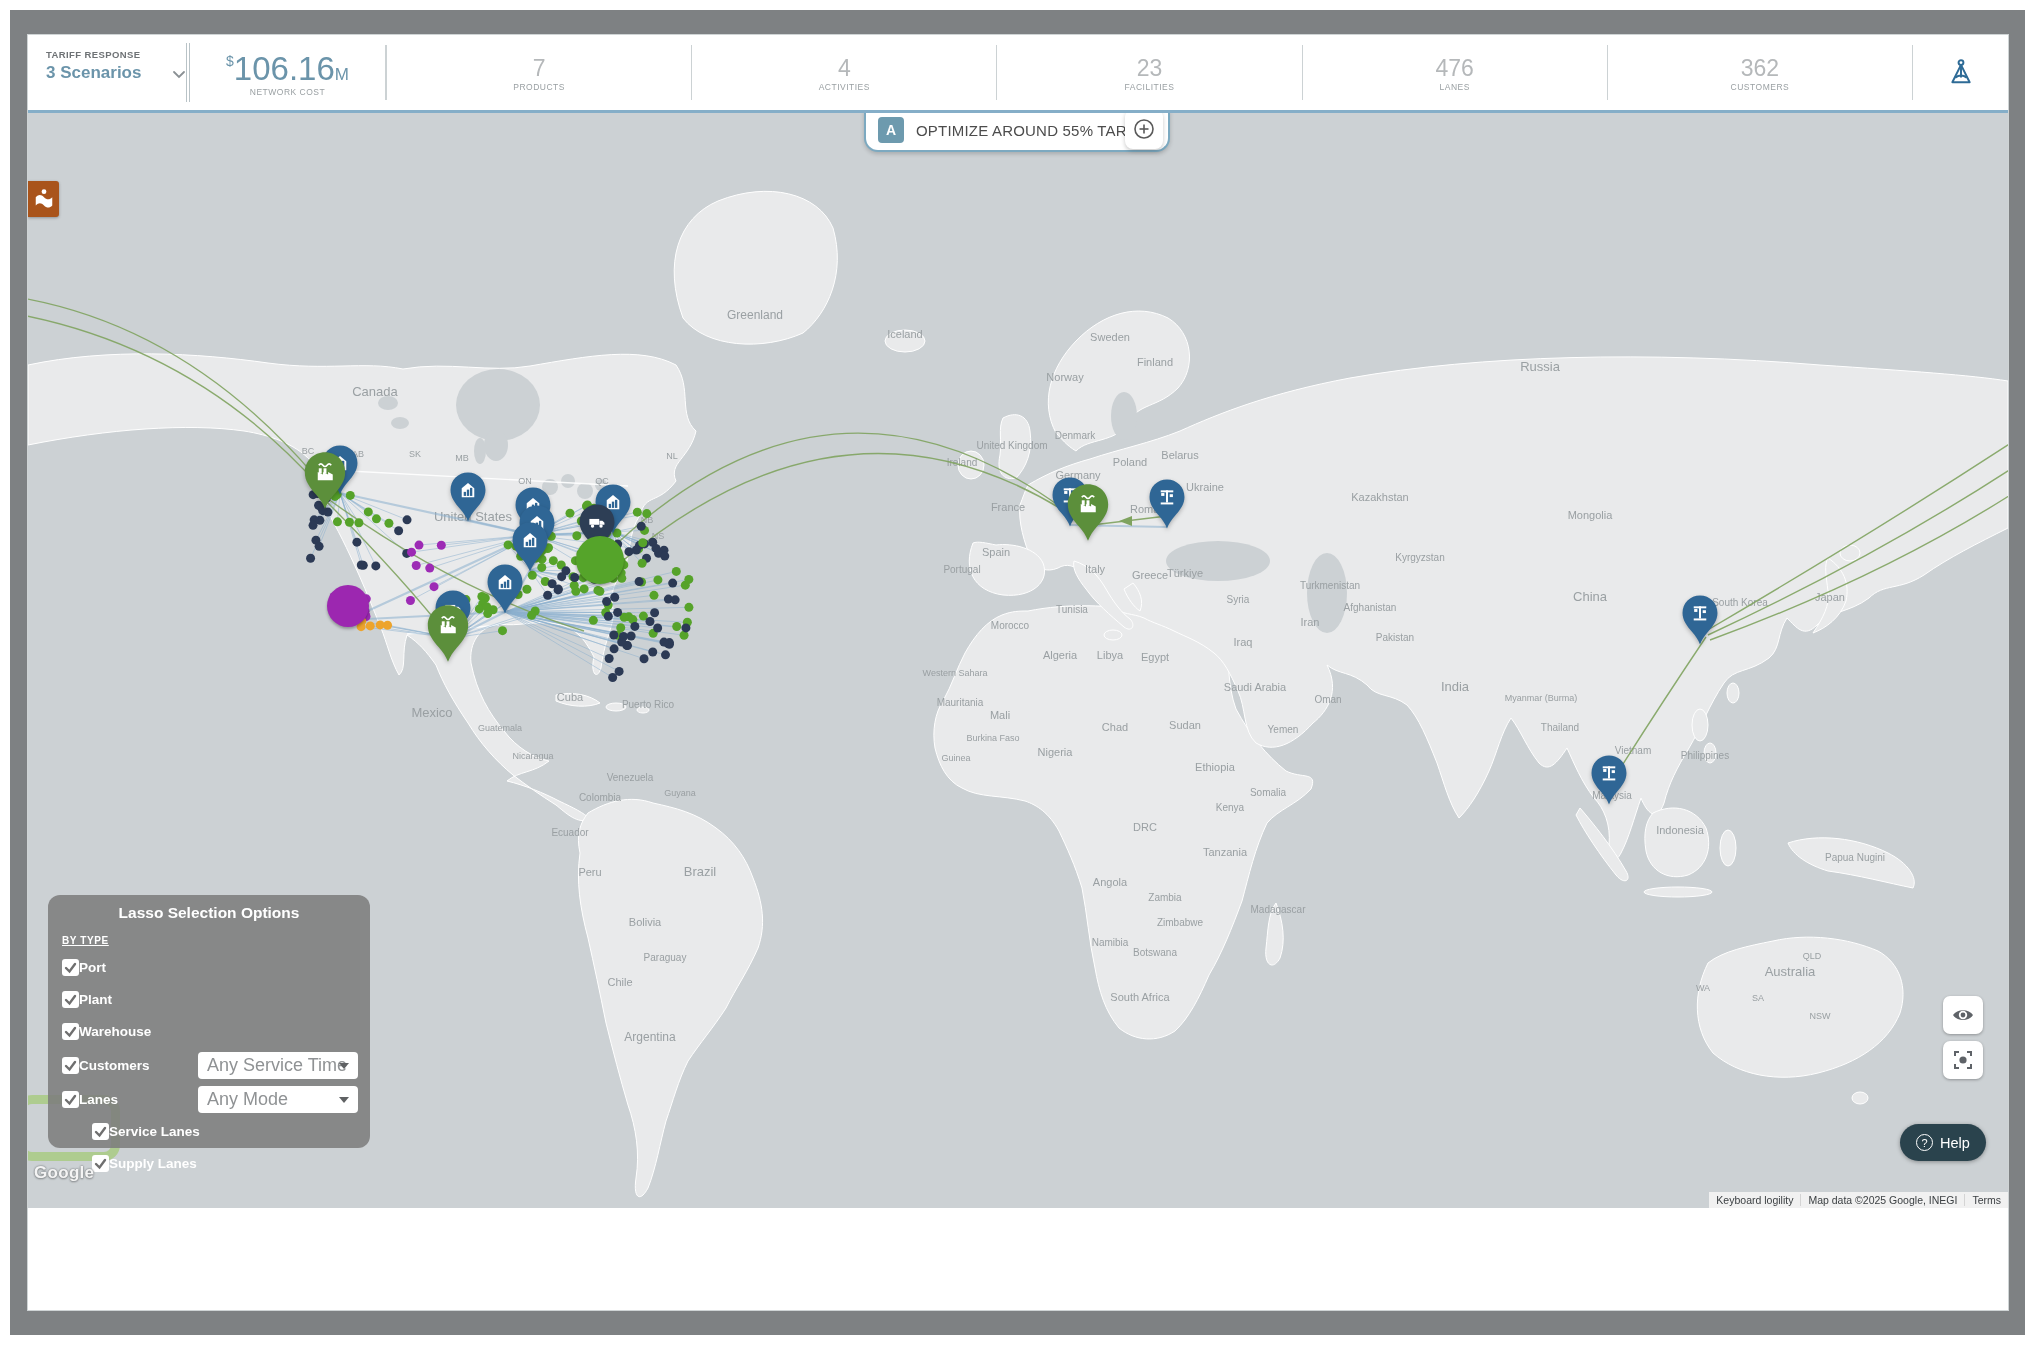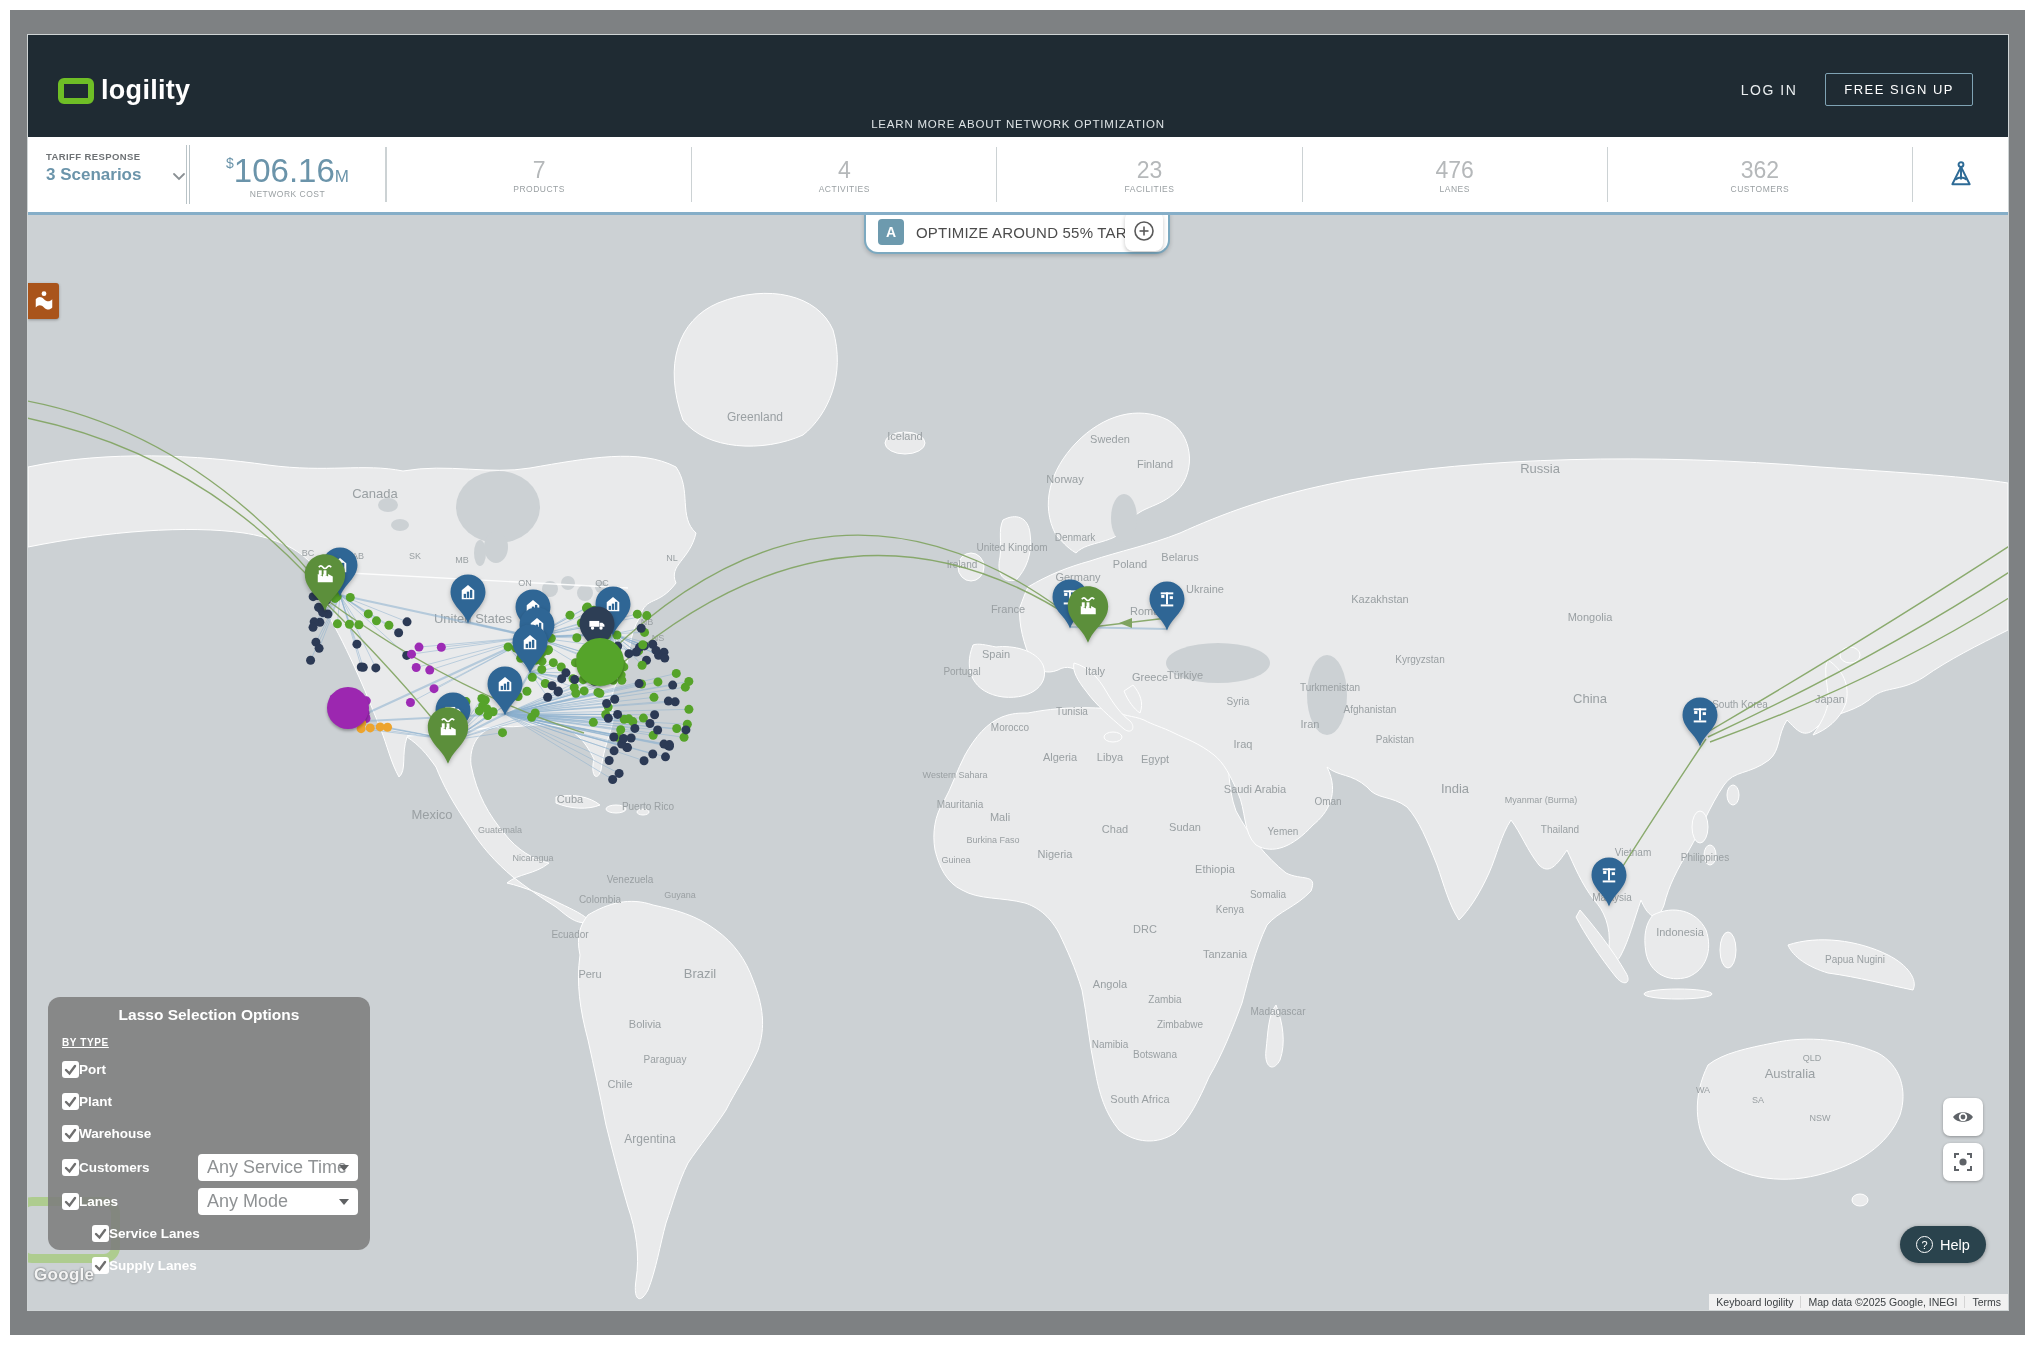--- a/index.html
+++ b/index.html
@@ -92,31 +92,20 @@
   .watermark{position:absolute;left:-12px;top:982px;width:104px;height:66px;border:9px solid rgba(150,200,86,.55);
              border-radius:16px;z-index:20;}
 </style>
 </head>
 <body>
 
 <div class="canvas">
 <div class="frame">
 <div class="app">
 
-  <div class="hdr">
-    <div class="brand">
-      <div class="logo-mark"></div>
-      <span class="brand-name">logility</span>
-    </div>
-    <div class="hdr-right">
-      <span class="login">LOG IN</span>
-      <span class="signup">FREE SIGN UP</span>
-    </div>
-    <div class="banner">LEARN MORE ABOUT NETWORK OPTIMIZATION</div>
-  </div>
 
   <div class="stats">
     <div class="scenario">
       <div class="lab">TARIFF RESPONSE</div>
       <div class="val">3 Scenarios</div>
       <span class="chev">
         <svg width="14" height="9">
                 <polyline points="2,2 7,7 12,2" fill="none" stroke="#8a9094" stroke-width="1.8" stroke-linecap="round"></polyline>
               </svg>
       </span>

